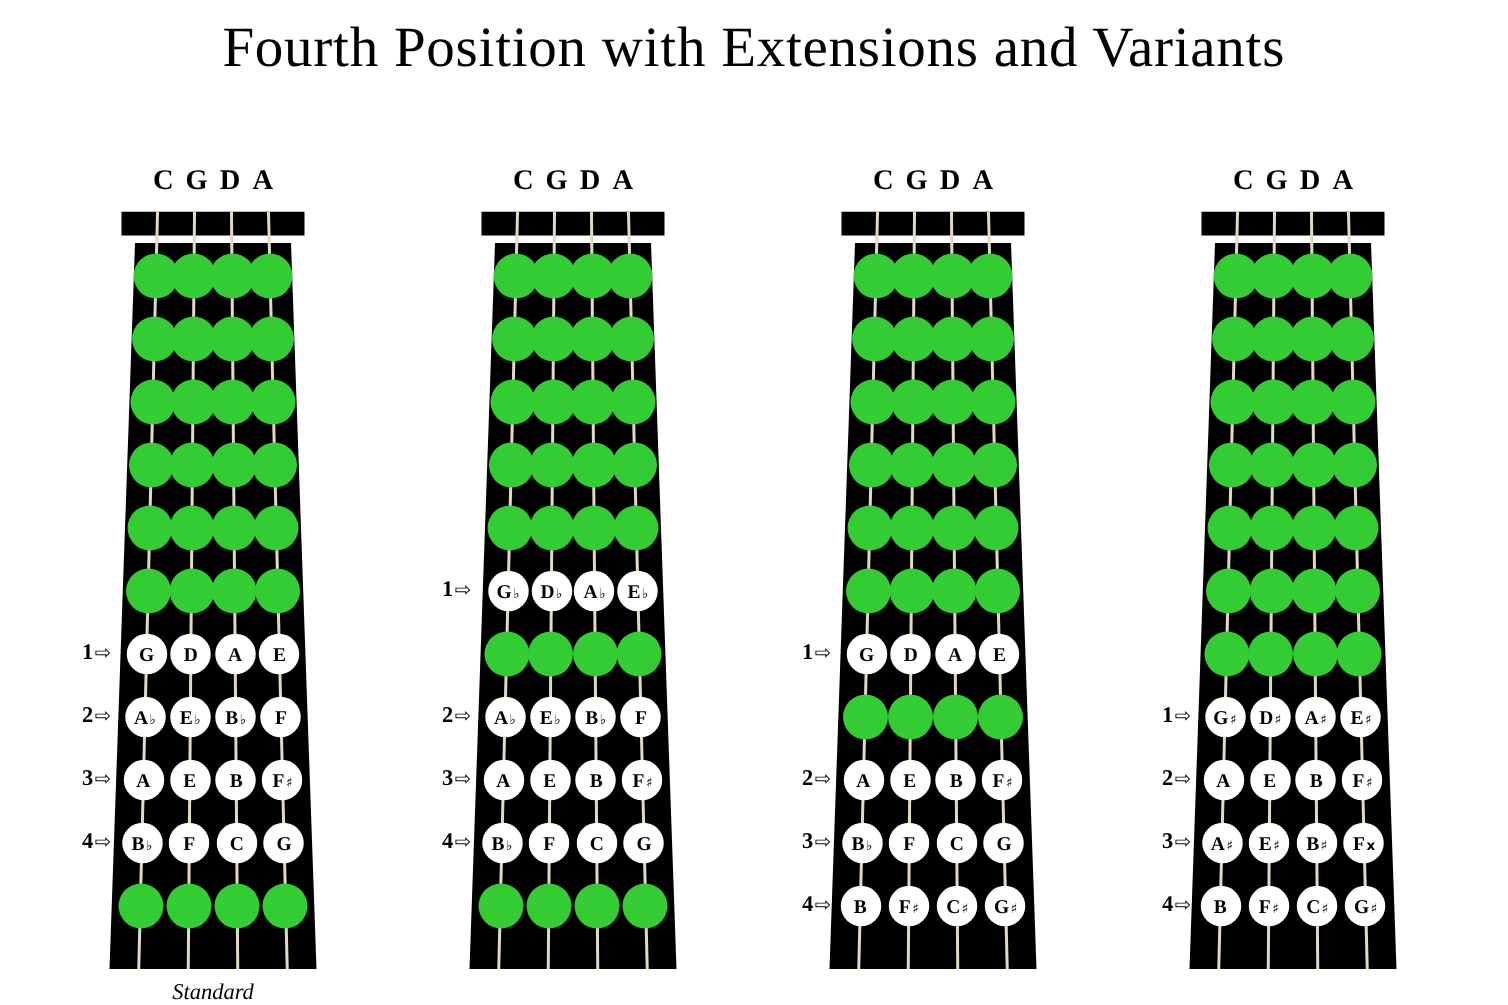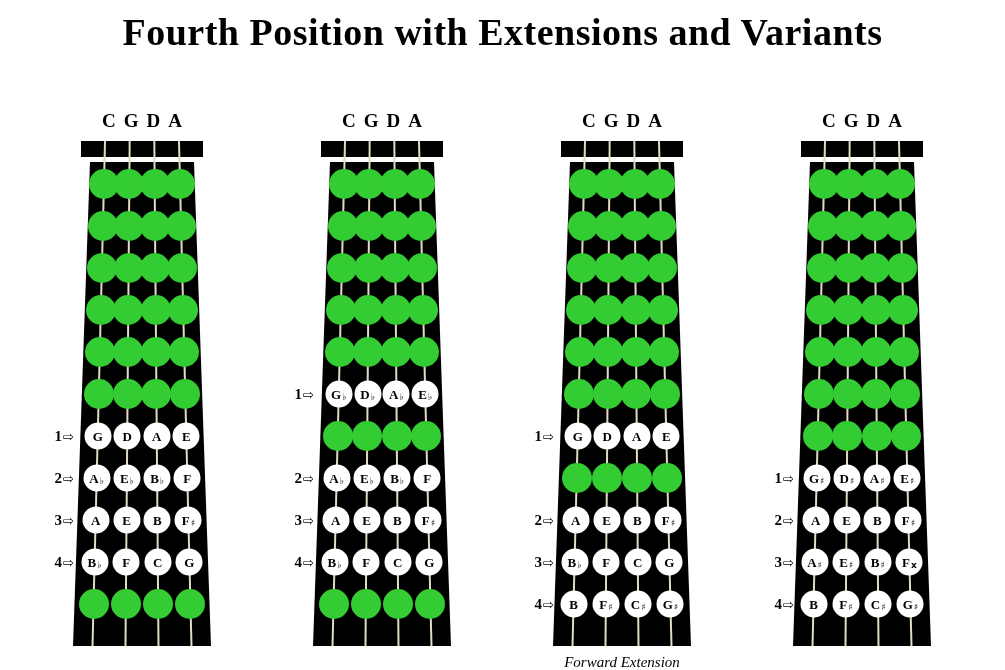--- a/index.html
+++ b/index.html
@@ -1,19 +1,19 @@
 <!DOCTYPE html>
 <html><head>
 <meta charset="utf-8">
 <style>
   * { margin:0; padding:0; box-sizing:border-box; }
   html,body { width:1005px; height:670px; background:#ffffff; overflow:hidden;
               font-family:"Liberation Serif","DejaVu Serif",serif; color:#000; }
   .title { position:absolute; top:10px; left:0; width:1005px; text-align:center;
-           font-size:38px; font-weight:700; letter-spacing:0.5px; }
+           font-size:38px; font-weight:400; letter-spacing:0.5px; }
   #diagrams { position:absolute; top:0; left:0; width:1005px; height:670px; }
   .diagram { position:absolute; top:80px; width:240px; height:590px;margin-top:24px; }
   .strings-label { position:absolute; top:6px; left:0; width:240px; text-align:center;
                    font-weight:bold; font-size:19px; }
   .strings-label span { margin:0 4px; }
   .board-svg { position:absolute; top:37px; left:0; }
   .dot { position:absolute; border-radius:50%; transform:translate(-50%,-50%); }
   .dot-green { width:30px; height:30px; background:#33cc33; }
   .dot-note { width:27px; height:27px; background:#ffffff;
               display:flex; align-items:center; justify-content:center;
@@ -120,20 +120,21 @@
       <div class="dot dot-note" style="background: rgb(255, 255, 255); left: 135.806px; top: 458px;">
         <span class="nl">C</span>
       </div>
       <div class="dot dot-note" style="background: rgb(255, 255, 255); left: 167.417px; top: 458px;">
         <span class="nl">G</span>
       </div>
       <div class="dot dot-green" style="background: rgb(51, 204, 51); left: 71.5413px; top: 500px;"></div>
       <div class="dot dot-green" style="background: rgb(51, 204, 51); left: 103.847px; top: 500px;"></div>
       <div class="dot dot-green" style="background: rgb(51, 204, 51); left: 136.153px; top: 500px;"></div>
       <div class="dot dot-green" style="background: rgb(51, 204, 51); left: 168.459px; top: 500px;"></div>
+      <div class="caption">Standard</div>
     </div>
     <div class="diagram" style="left: 262px;">
       <div class="strings-label"><span>C</span><span>G</span><span>D</span><span>A</span></div>
       <svg width="240" height="505" class="board-svg">
         <rect x="59" y="0" width="122" height="16" fill="#000000"></rect>
         <polygon points="68,21 172,21 189,505 51,505" fill="#000000"></polygon>
         <line x1="83.02066115702479" y1="0" x2="70.5" y2="505" stroke="#e3d9c4" stroke-width="2"></line>
         <line x1="107.67355371900827" y1="0" x2="103.5" y2="505" stroke="#e3d9c4" stroke-width="2"></line>
         <line x1="132.32644628099175" y1="0" x2="136.5" y2="505" stroke="#e3d9c4" stroke-width="2"></line>
         <line x1="156.9793388429752" y1="0" x2="169.5" y2="505" stroke="#e3d9c4" stroke-width="2"></line>
@@ -316,21 +317,20 @@
         <span class="acc">♯</span>
       </div>
       <div class="dot dot-note" style="background: rgb(255, 255, 255); left: 136.153px; top: 500px;">
         <span class="nl">C</span>
         <span class="acc">♯</span>
       </div>
       <div class="dot dot-note" style="background: rgb(255, 255, 255); left: 168.459px; top: 500px;">
         <span class="nl">G</span>
         <span class="acc">♯</span>
       </div>
-      <div class="caption">Forward Extension</div>
     </div>
     <div class="diagram" style="left: 742px;">
       <div class="strings-label"><span>C</span><span>G</span><span>D</span><span>A</span></div>
       <svg width="240" height="505" class="board-svg">
         <rect x="59" y="0" width="122" height="16" fill="#000000"></rect>
         <polygon points="68,21 172,21 189,505 51,505" fill="#000000"></polygon>
         <line x1="83.02066115702479" y1="0" x2="70.5" y2="505" stroke="#e3d9c4" stroke-width="2"></line>
         <line x1="107.67355371900827" y1="0" x2="103.5" y2="505" stroke="#e3d9c4" stroke-width="2"></line>
         <line x1="132.32644628099175" y1="0" x2="136.5" y2="505" stroke="#e3d9c4" stroke-width="2"></line>
         <line x1="156.9793388429752" y1="0" x2="169.5" y2="505" stroke="#e3d9c4" stroke-width="2"></line>

